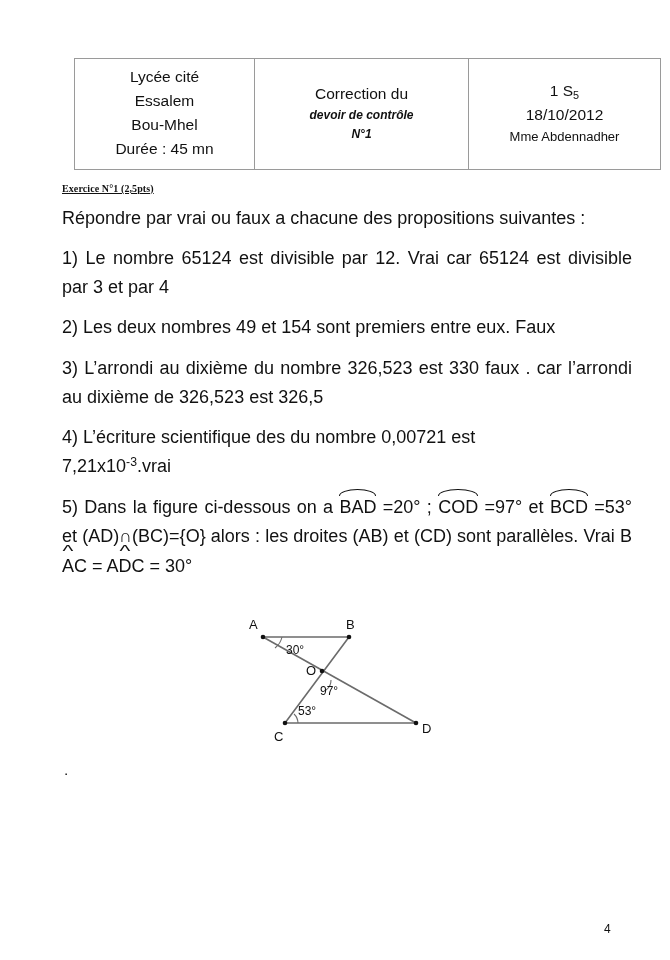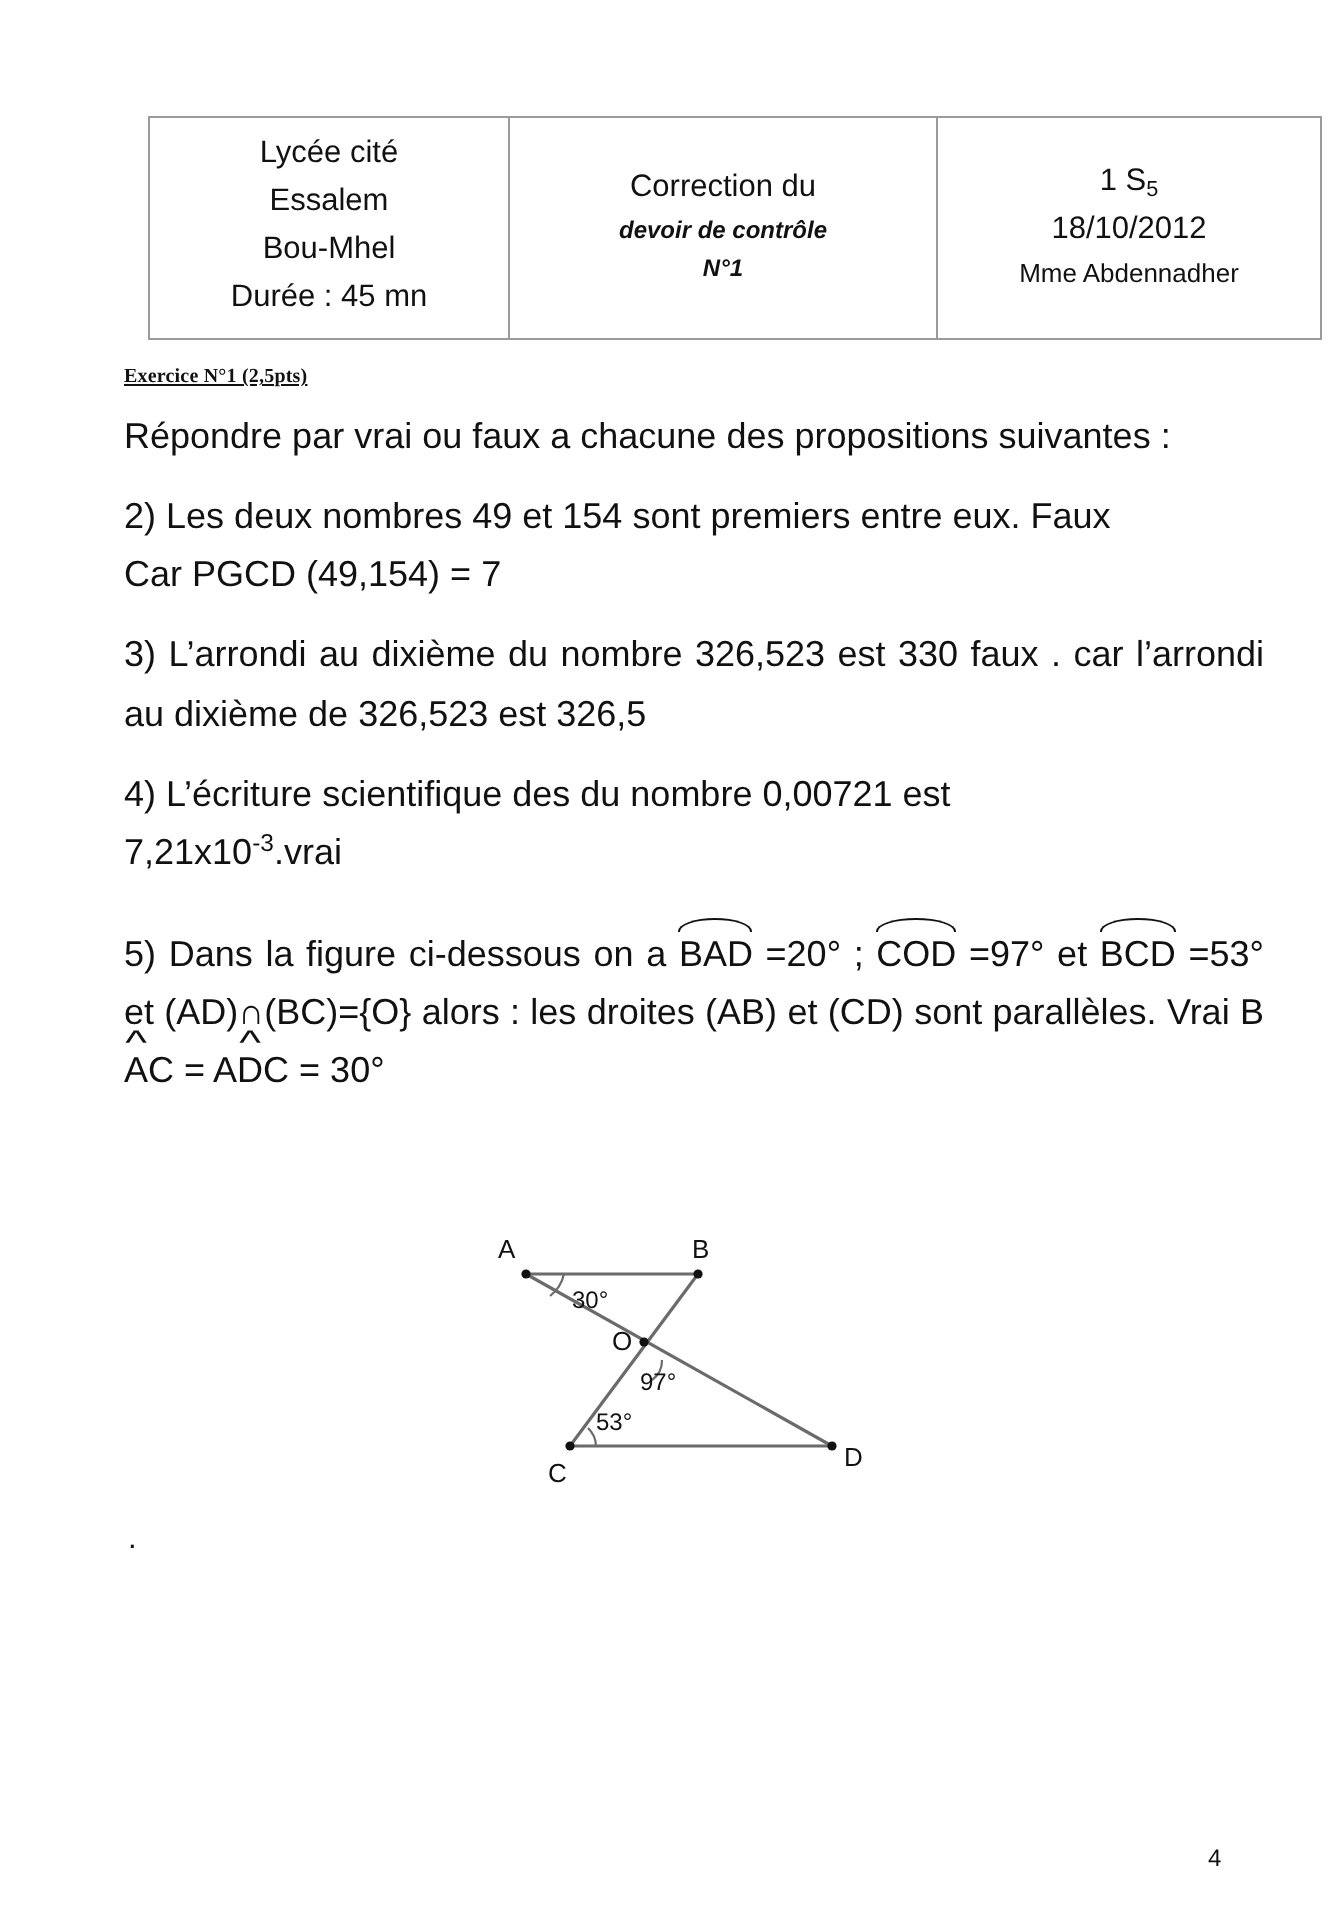--- a/index.html
+++ b/index.html
@@ -69,21 +69,20 @@
 
   
   .sup { font-size: 0.68em; vertical-align: 0.52em; }
 
   
   .angle-arc {
     position: relative;
     display: inline-block;
     padding-top: 1px;
     white-space: nowrap;
-    margin-top: 10px;
   }
   .angle-arc::before {
     content: "";
     position: absolute;
     left: 0;
     right: 0;
     top: -3px;
     height: 6px;
     border-top: 1.3px solid #111;
     border-left: 1.3px solid #111;
@@ -158,26 +157,29 @@
   </tr>
 </tbody>
   </table>
 
 <div class="body-wrap">
 
   <div class="ex-title">Exercice N°1 (2,5pts)</div>
 
   <p class="para">Répondre par vrai ou faux a chacune des   propositions suivantes :</p>
 
+  <p class="para">
+    <span>1)</span>
+    <span>Le nombre  65124 est  divisible par 12. Vrai car 65124 est divisible par 3 et par 4</span>
+  </p>
 
   <p class="para">
     <span>2)</span>
     <span>Les deux nombres 49 et 154 sont premiers entre eux. Faux</span>
     <br>
-    <span>Car PGCD (49,154) = 7</span>
   </p>
 
   <p class="para">
     <span>3)</span>
     <span>L’arrondi au dixième du nombre  326,523 est 330 faux . car l’arrondi au dixième de 326,523 est 326,5</span>
   </p>
 
   <p class="para">
     <span>4)</span>
     <span>L’écriture scientifique des du nombre    0,00721    est</span>

